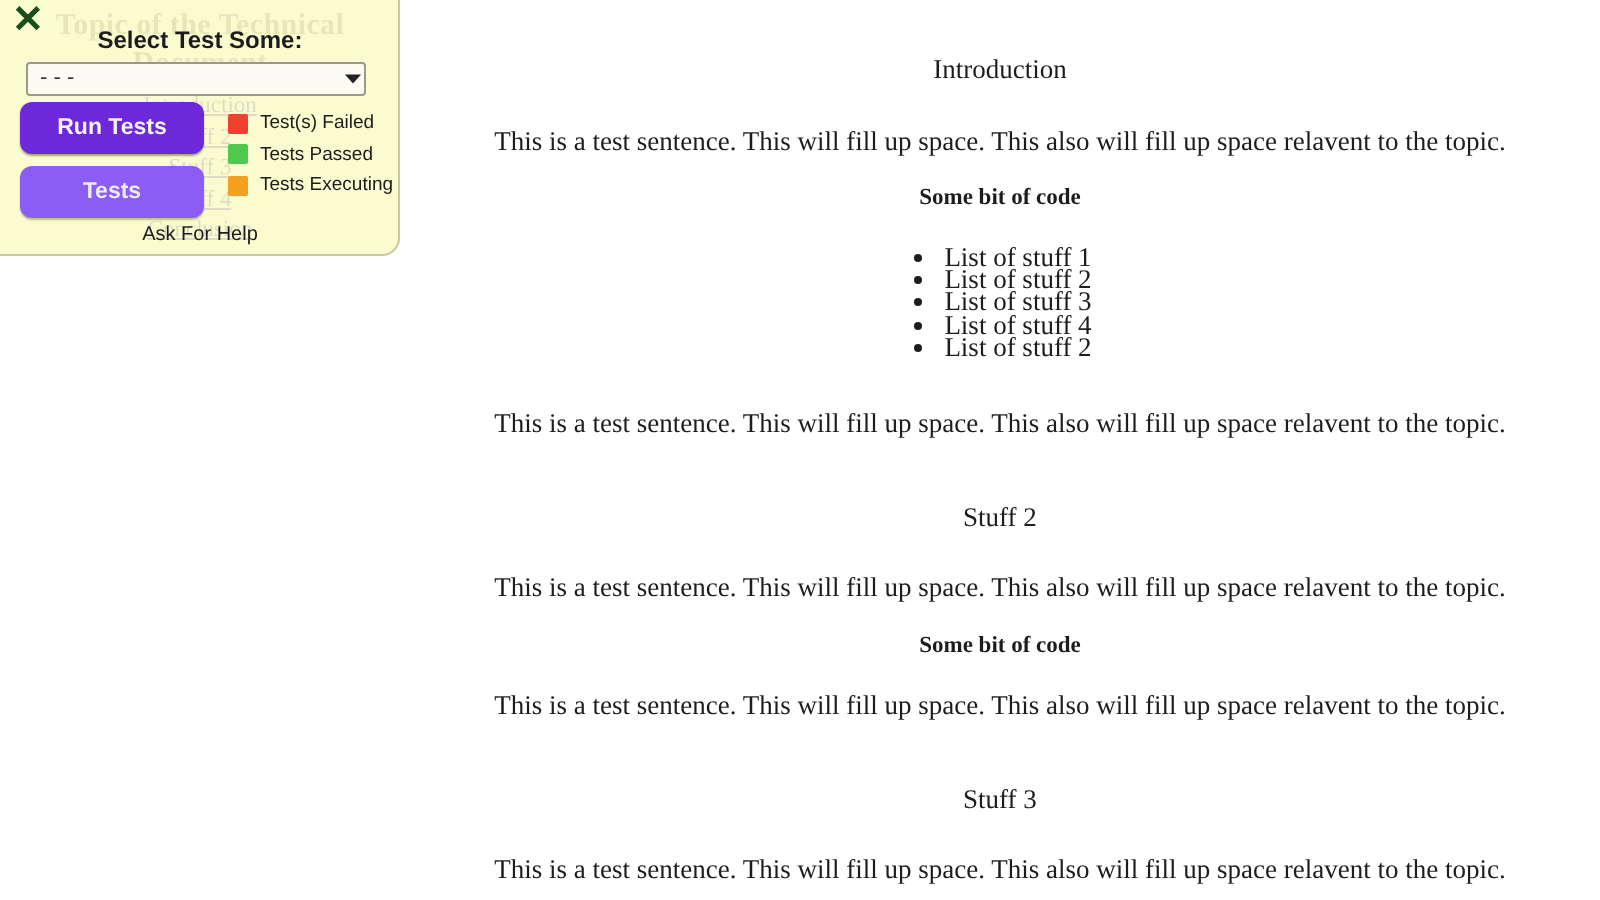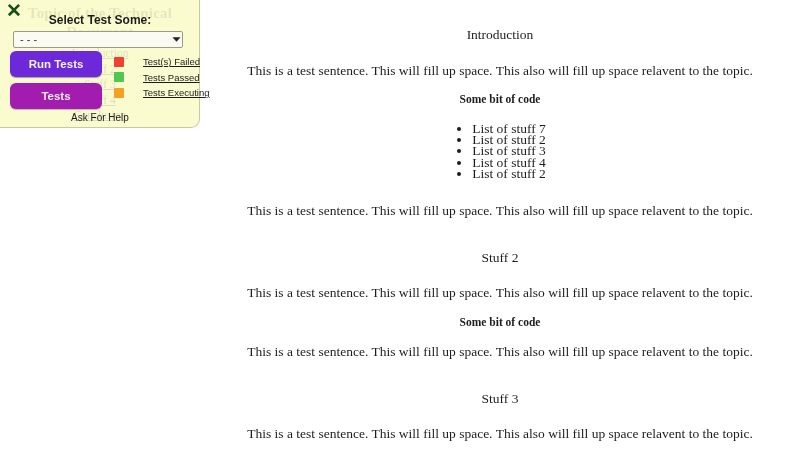--- a/index.html
+++ b/index.html
@@ -186,21 +186,21 @@
     cursor: pointer;
     box-sizing: border-box;
   }
   #run-tests-btn {
     top: 51px;
     background: #6d28d9;
     box-shadow: 0 1px 1px rgba(0,0,0,.35);
   }
   #tests-btn {
     top: 83px;
-    background: #a21caf;
+    background: #8b5cf6;
     color: #ececec;
     box-shadow: 0 1px 1px rgba(0,0,0,.25);
   }
 
   #legend {
     position: absolute;
     top: 54px;
     left: 114px;
   }
   .legend-row {
@@ -208,25 +208,24 @@
     align-items: center;
     height: 15.5px;
   }
   .legend-swatch {
     width: 10px;
     height: 10px;
     border-radius: 1px;
     flex: 0 0 auto;
   }
   .legend-label {
-    margin-left: 19px;
+    margin-left: 6px;
     font-size: 9.5px;
     color: #1c1c1c;
     white-space: nowrap;
-    text-decoration: underline;
   }
 
   #help-link {
     position: absolute;
     top: 112px;
     left: 0;
     width: 200px;
     text-align: center;
     font-size: 10px;
     color: #1c1c1c;
@@ -253,21 +252,21 @@
     <div class="sp-top"></div>
 
     
     <div class="sec-h">Introduction</div>
     <div class="sp-3"></div>
     <div class="para">This is a test sentence. This will fill up space. This also will fill up space relavent to the topic.</div>
     <div class="sp-2"></div>
     <div class="code">Some bit of code</div>
     <div class="sp-2"></div>
     <ul class="bullets">
-      <li>List of stuff 7</li>
+      <li>List of stuff 1</li>
       <li>List of stuff 2</li>
       <li>List of stuff 3</li>
       <li>List of stuff 4</li>
       <li>List of stuff 2</li>
     </ul>
     <div class="sp-3"></div>
     <div class="para">This is a test sentence. This will fill up space. This also will fill up space relavent to the topic.</div>
 
     <div class="sp-4"></div>
 

